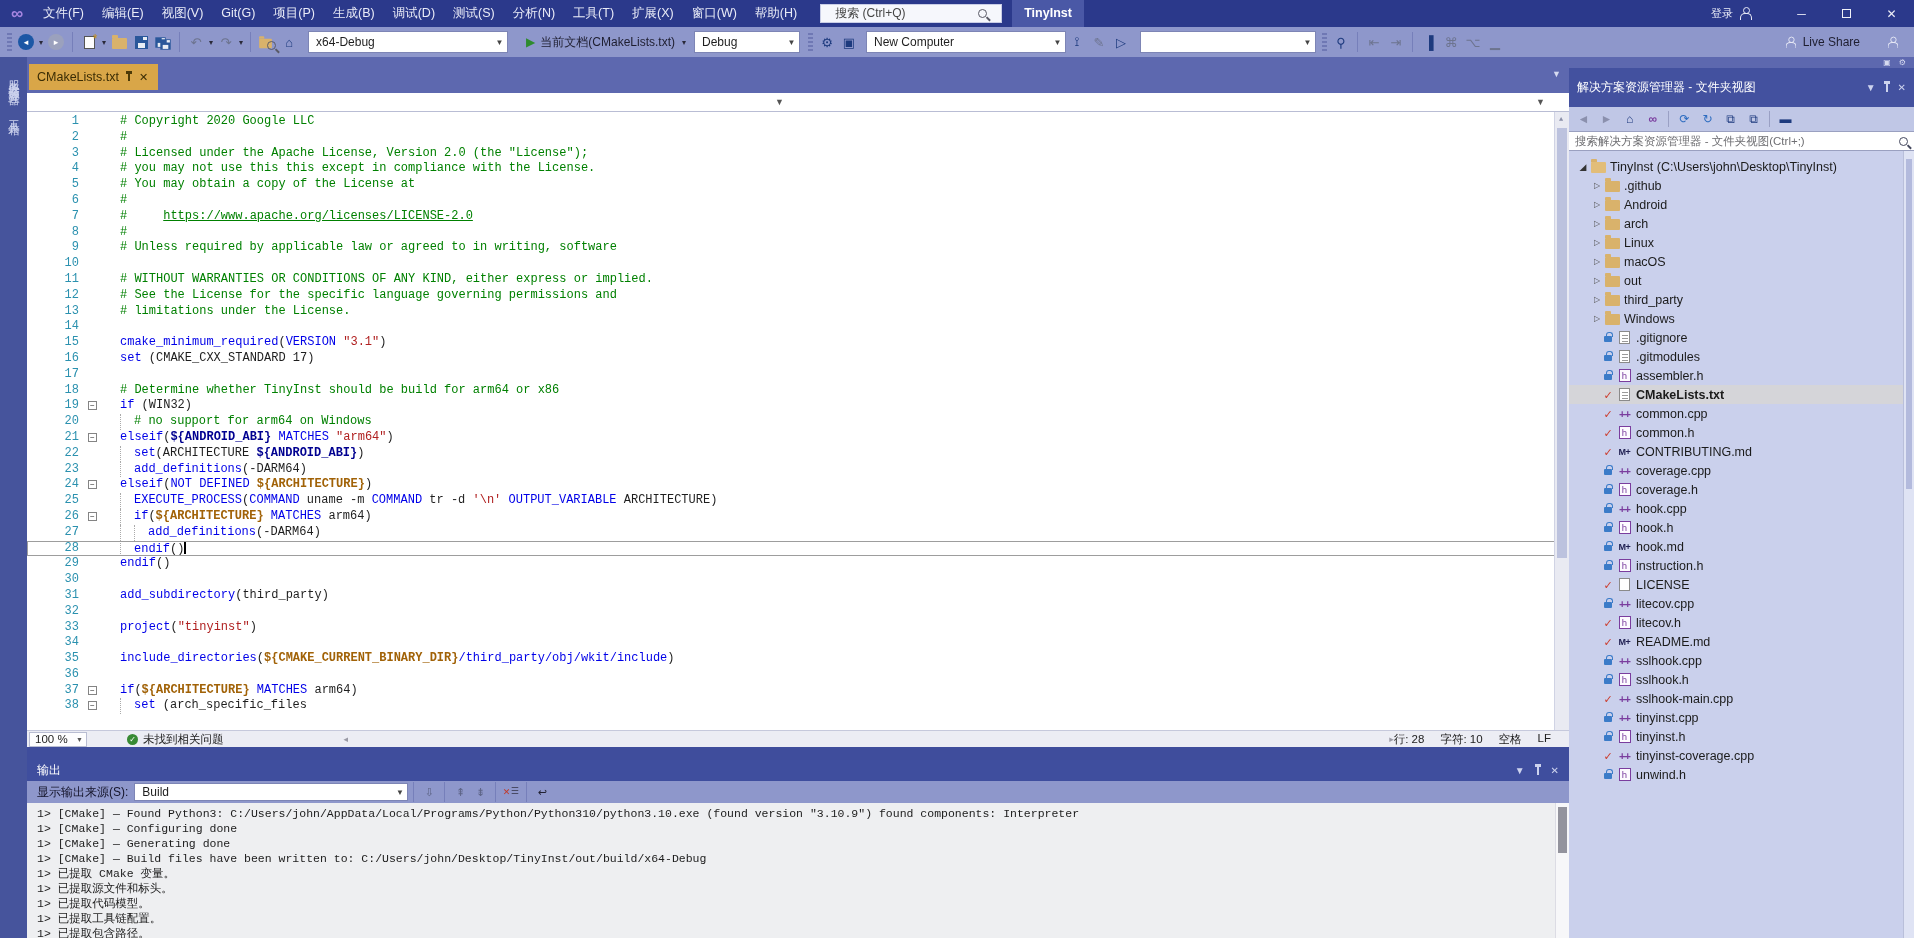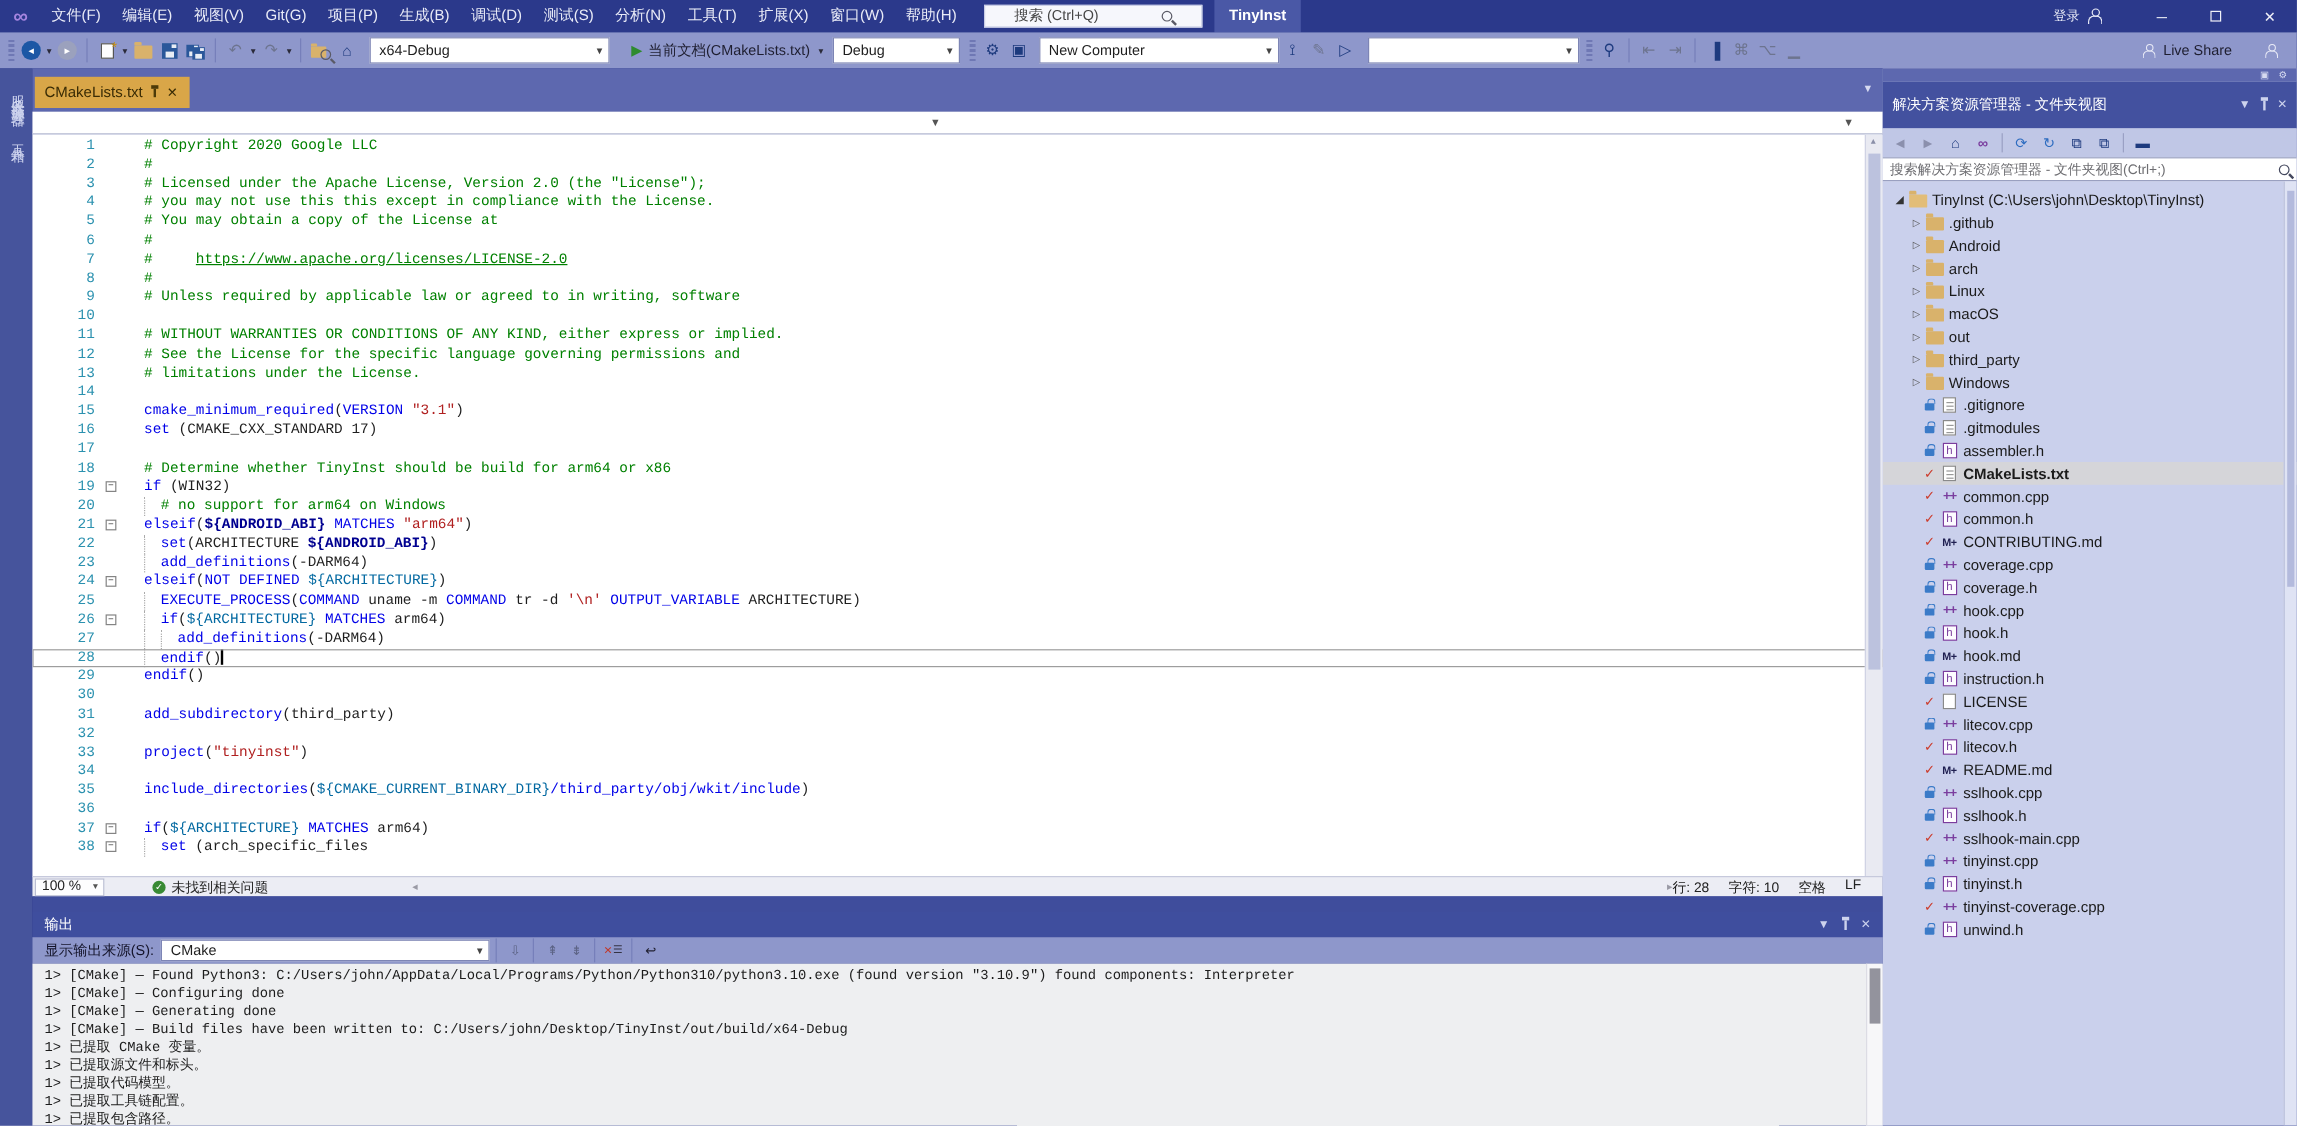--- a/index.html
+++ b/index.html
@@ -7,21 +7,21 @@
     font-family:"Liberation Sans","DejaVu Sans",sans-serif; font-size:12px; }
   body { position:relative; background:#2b398b; cursor:default; }
 
   
   .titlebar { position:absolute; left:0; top:0; width:1914px; height:27px;
     background:#2b398b; display:flex; align-items:center; color:#e9ebf7; }
   .vs-logo { width:34px; text-align:center; font-size:17px; font-weight:bold;
     font-style:italic; color:#a585e0; }
   .menu-item { padding:0 9px; height:27px; line-height:27px; font-size:12.5px; }
   .qsearch { margin-left:14px; width:182px; height:19px; background:#f6f7fc;
-    border:1px solid #c9cde6; display:flex; align-items:center; padding:0 24px;
+    border:1px solid #c9cde6; display:flex; align-items:center; padding:0 14px;
     color:#454545; font-size:12px; }
   .qsearch .ph { flex:1; }
   .mag { width:9px; height:9px; border:1.5px solid #5a5a66; border-radius:50%;
     position:relative; flex:none; }
   .mag::after { content:''; position:absolute; width:5px; height:1.5px;
     background:#5a5a66; transform:rotate(45deg); left:7px; top:8px; }
   .proj-chip { margin-left:10px; padding:0 12px; height:27px; line-height:27px;
     background:#4a58a6; color:#fff; font-weight:bold; font-size:12.5px; }
   .tb-right { margin-left:auto; display:flex; align-items:center; height:27px; }
   .signin { font-size:11px; margin-right:6px; }
@@ -102,21 +102,21 @@
   .ln { width:58px; text-align:right; padding-right:6px; color:#2B91AF; flex:none; }
   .fold { width:17px; flex:none; position:relative; }
   .fold-box { position:absolute; left:3px; top:3px; width:9px; height:9px;
     border:1px solid #848484; background:#fff; font-size:8px; line-height:7px;
     text-align:center; color:#333; }
   .ctext { padding-left:18px; }
   .sg-c { color:#008000; } .sg-u { color:#008000; text-decoration:underline; }
   .sg-k { color:#0000e8; } .sg-t { color:#1e1e1e; }
   .sg-s { color:#b02020; }
   .sg-vn { color:#000090; font-weight:bold; }
-  .sg-vg { color:#0369a1; font-weight:normal; }
+  .sg-vg { color:#a16207; font-weight:bold; }
   .sg-g { display:inline-block; width:14px; height:15.8px;
     border-left:1px dotted #aaa; vertical-align:top; }
   .cursor { display:inline-block; width:1.5px; height:13px; background:#000;
     vertical-align:-2px; }
   .vscroll { position:absolute; right:0; top:0; bottom:0; width:15px;
     background:#e9eaf2; border-left:1px solid #d0d3e4; }
   .vscroll .arr { display:block; text-align:center; font-size:7px; color:#8a8fa8;
     padding-top:3px; height:14px; }
   .vthumb { position:absolute; left:2px; right:2px; top:16px; height:430px;
     background:#bcc2de; }
@@ -433,21 +433,21 @@
       <span>输出</span>
       <span class="oticons">
         <span>▼</span>
         <span class="opin"></span>
         <span>✕</span>
       </span>
     </div>
     <div class="out-toolbar">
       <span>显示输出来源(S):</span>
       <div class="combo out-combo">
-        <span class="cv">CMake</span>
+        <span class="cv">Build</span>
         <span class="ca">▼</span>
       </div>
       <span class="tsep"></span>
       <span class="oico">⇩</span>
       <span class="tsep"></span>
       <span class="oico">⇞</span>
       <span class="oico">⇟</span>
       <span class="tsep"></span>
       <span class="oico dark">
           <span class="clearx"></span>

